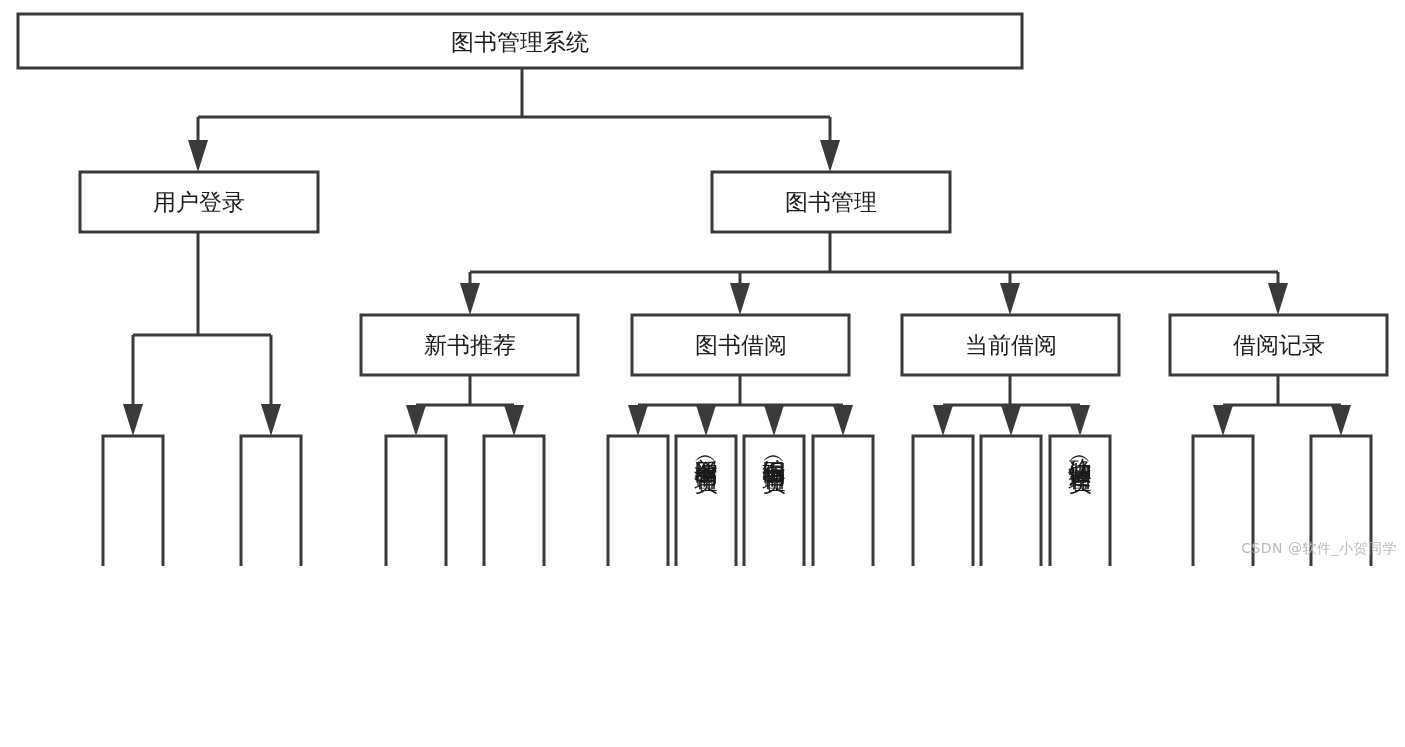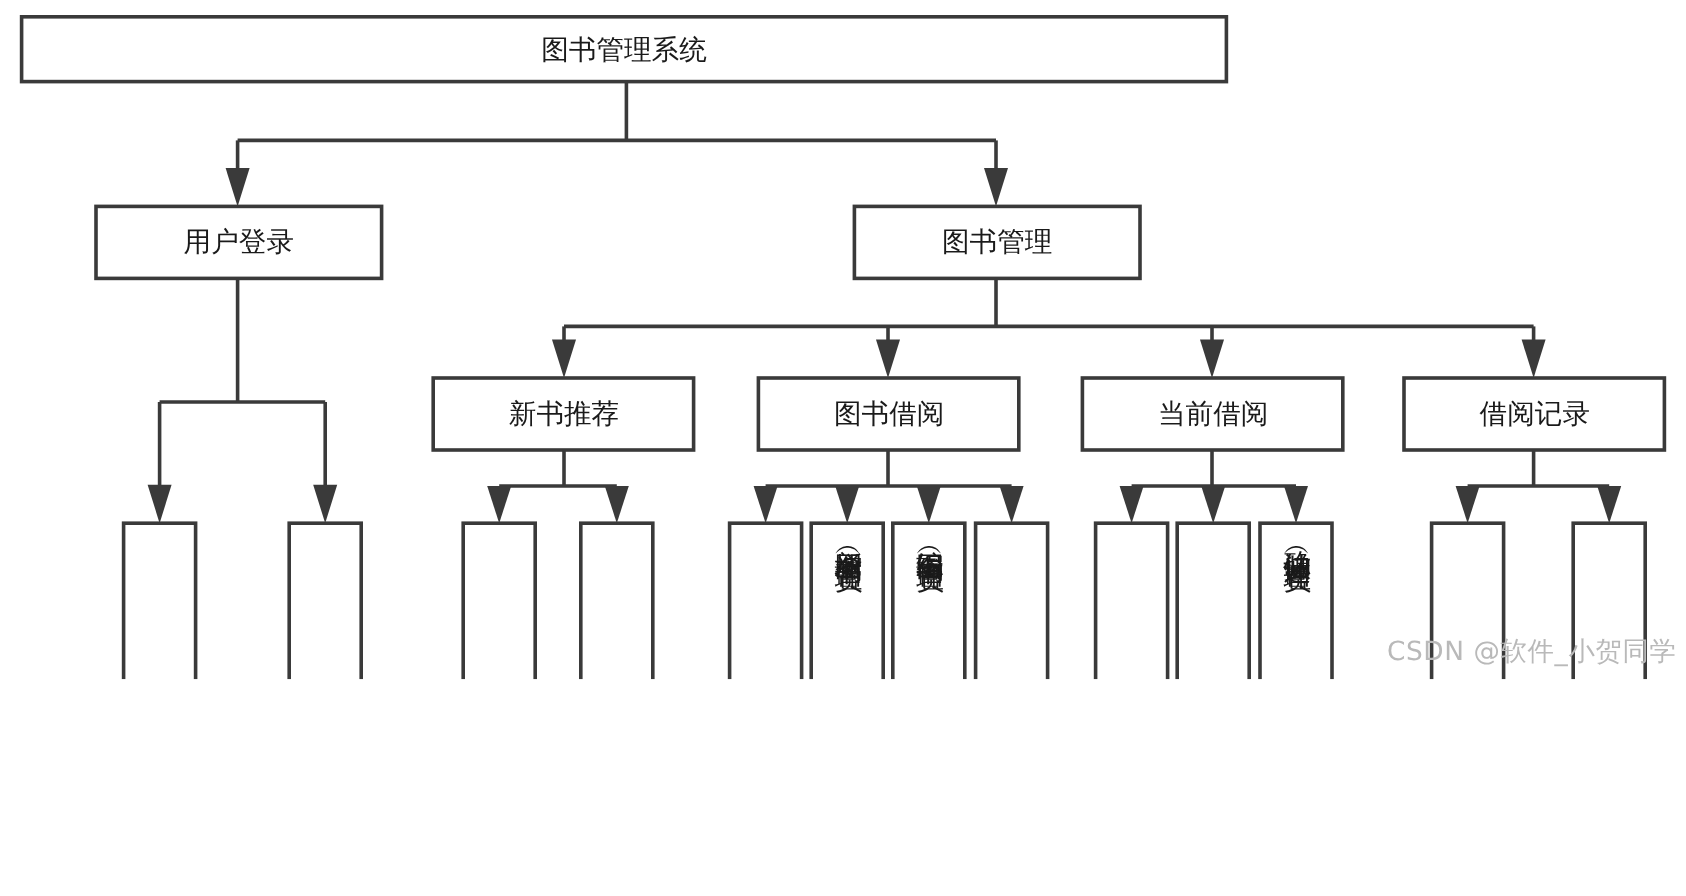--- a/index.html
+++ b/index.html
@@ -61,21 +61,21 @@
     line-height: 1.18;
     color: #1a1a1a;
     letter-spacing: 2px;
     white-space: nowrap;
   }
   .watermark {
     position: absolute;
     right: 8px;
     bottom: 8px;
     font-family: "DejaVu Sans", "Liberation Sans", sans-serif;
-    font-size: 22px;
+    font-size: 14px;
     color: #b9b9b9;
     white-space: nowrap;
     letter-spacing: 0.5px;
   }
 </style>
 </head>
 <body>
 
 <div id="diagram-root">
 

